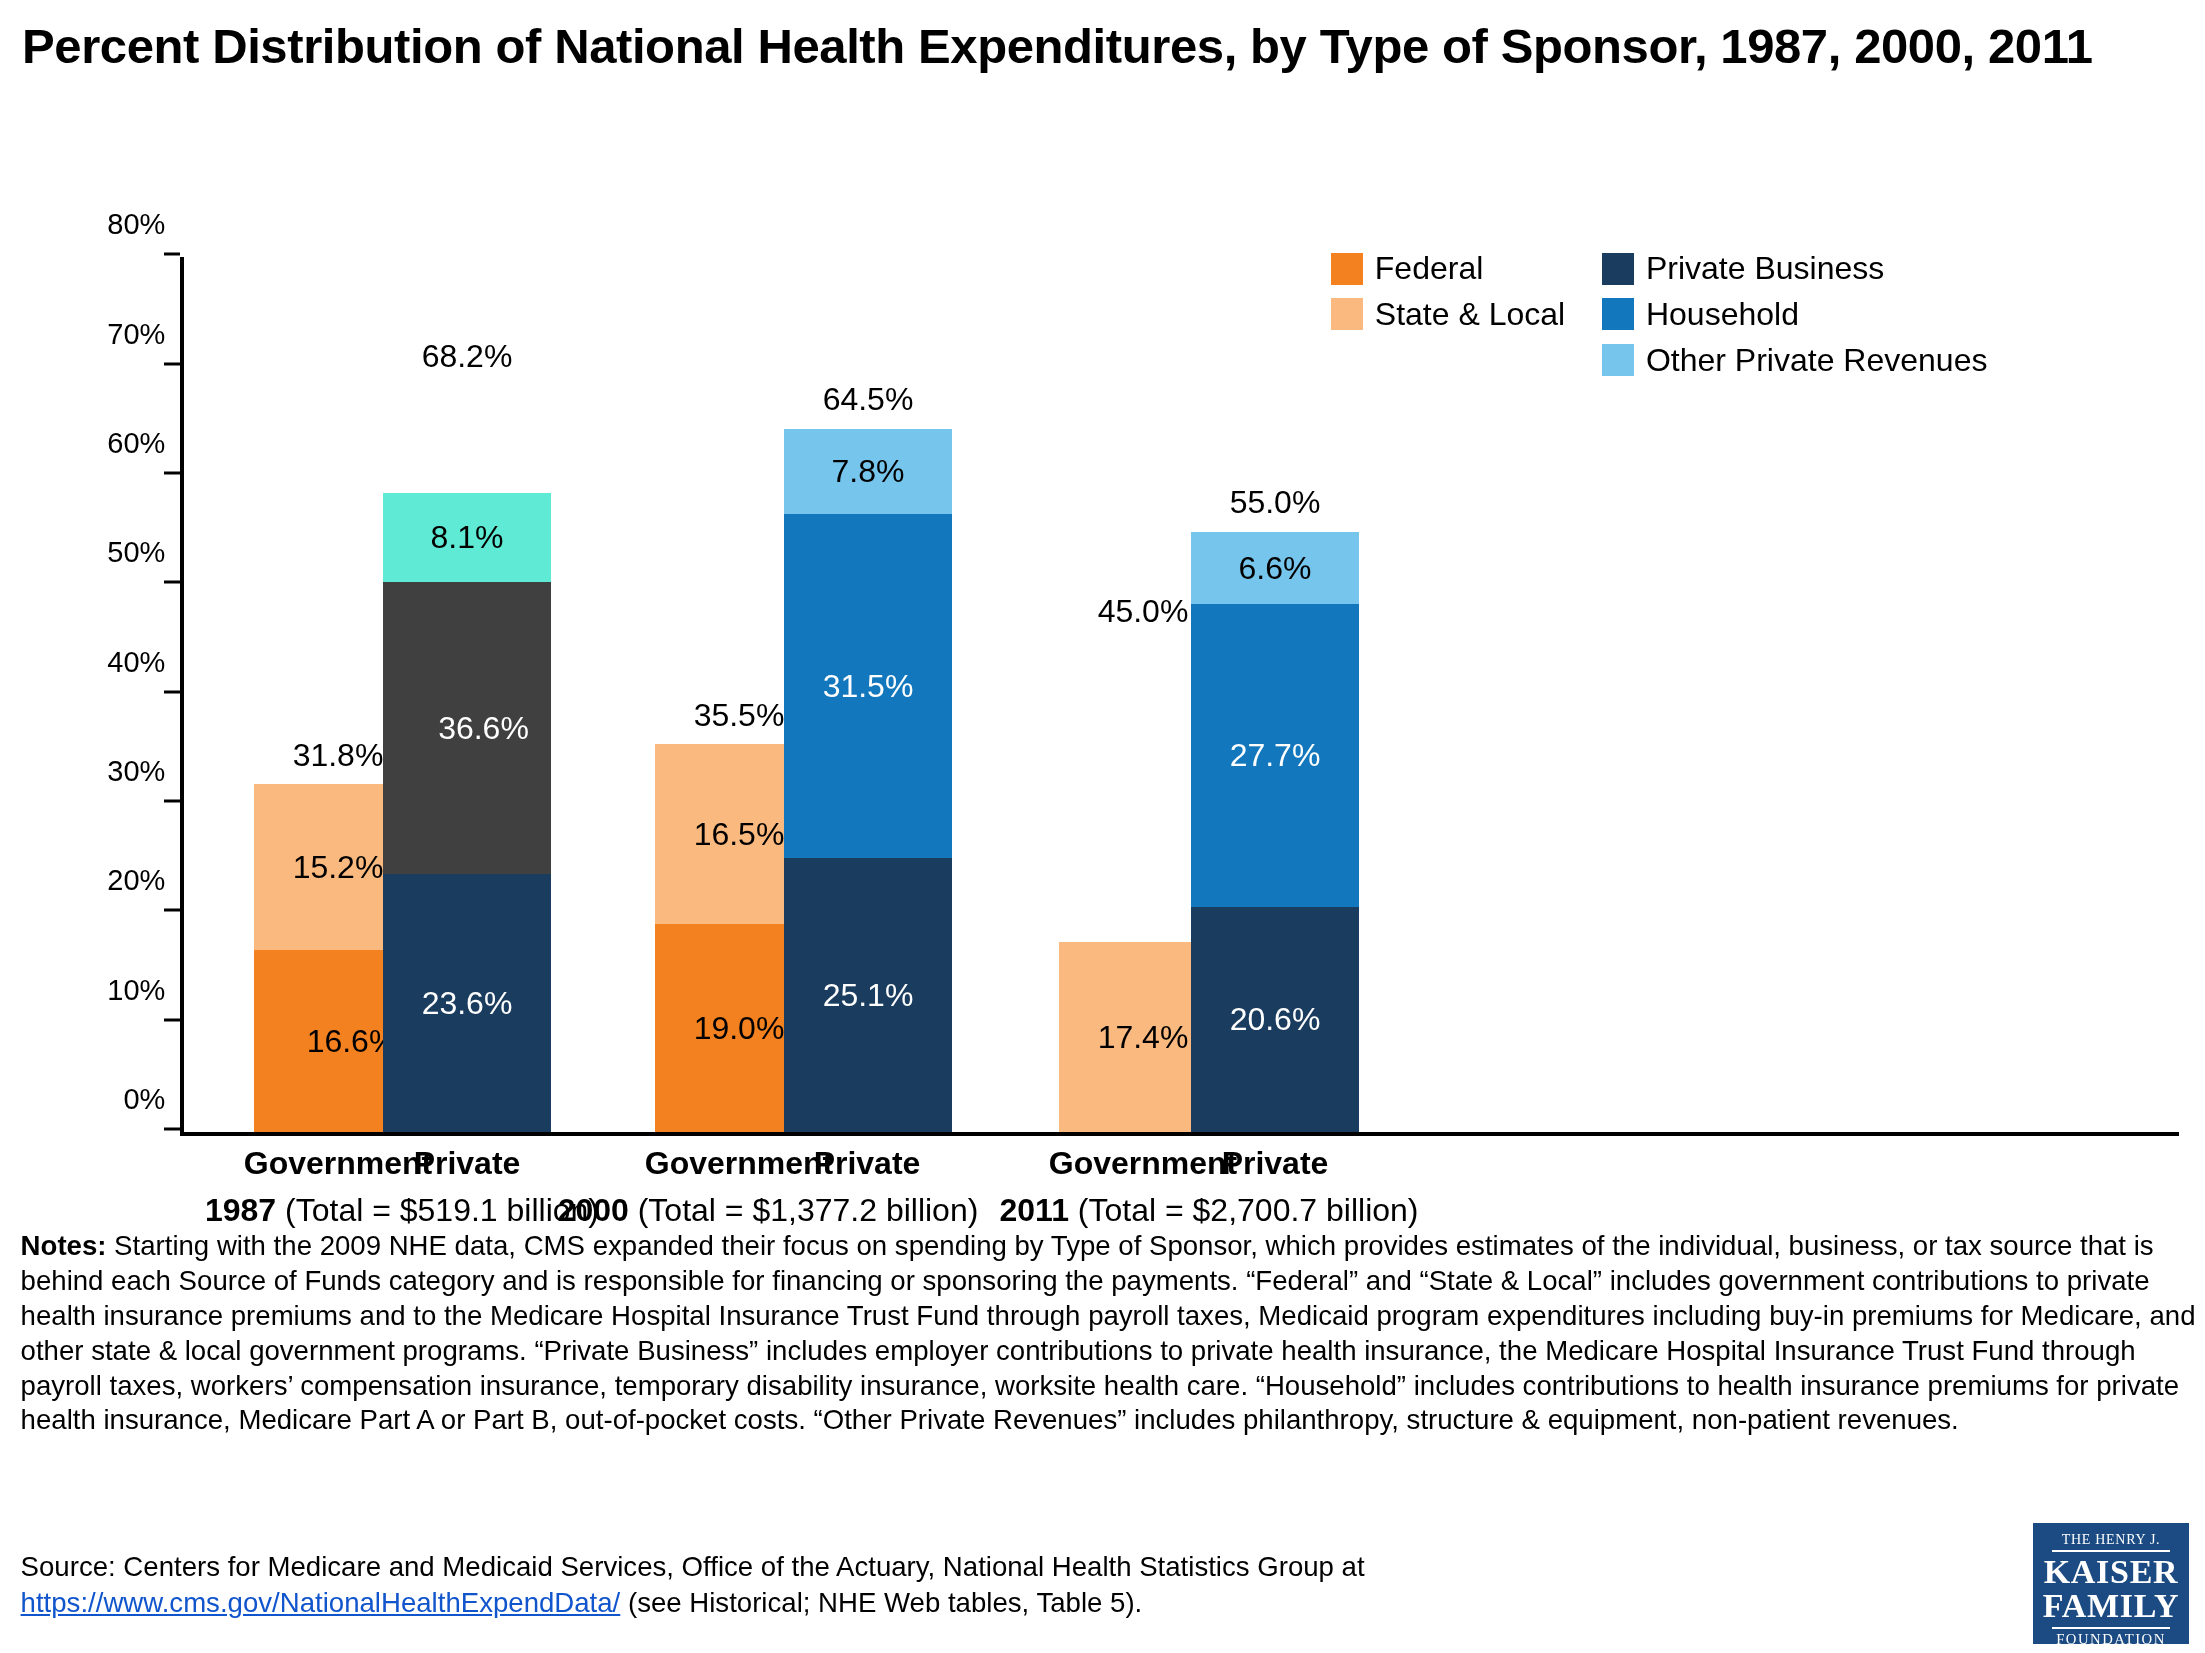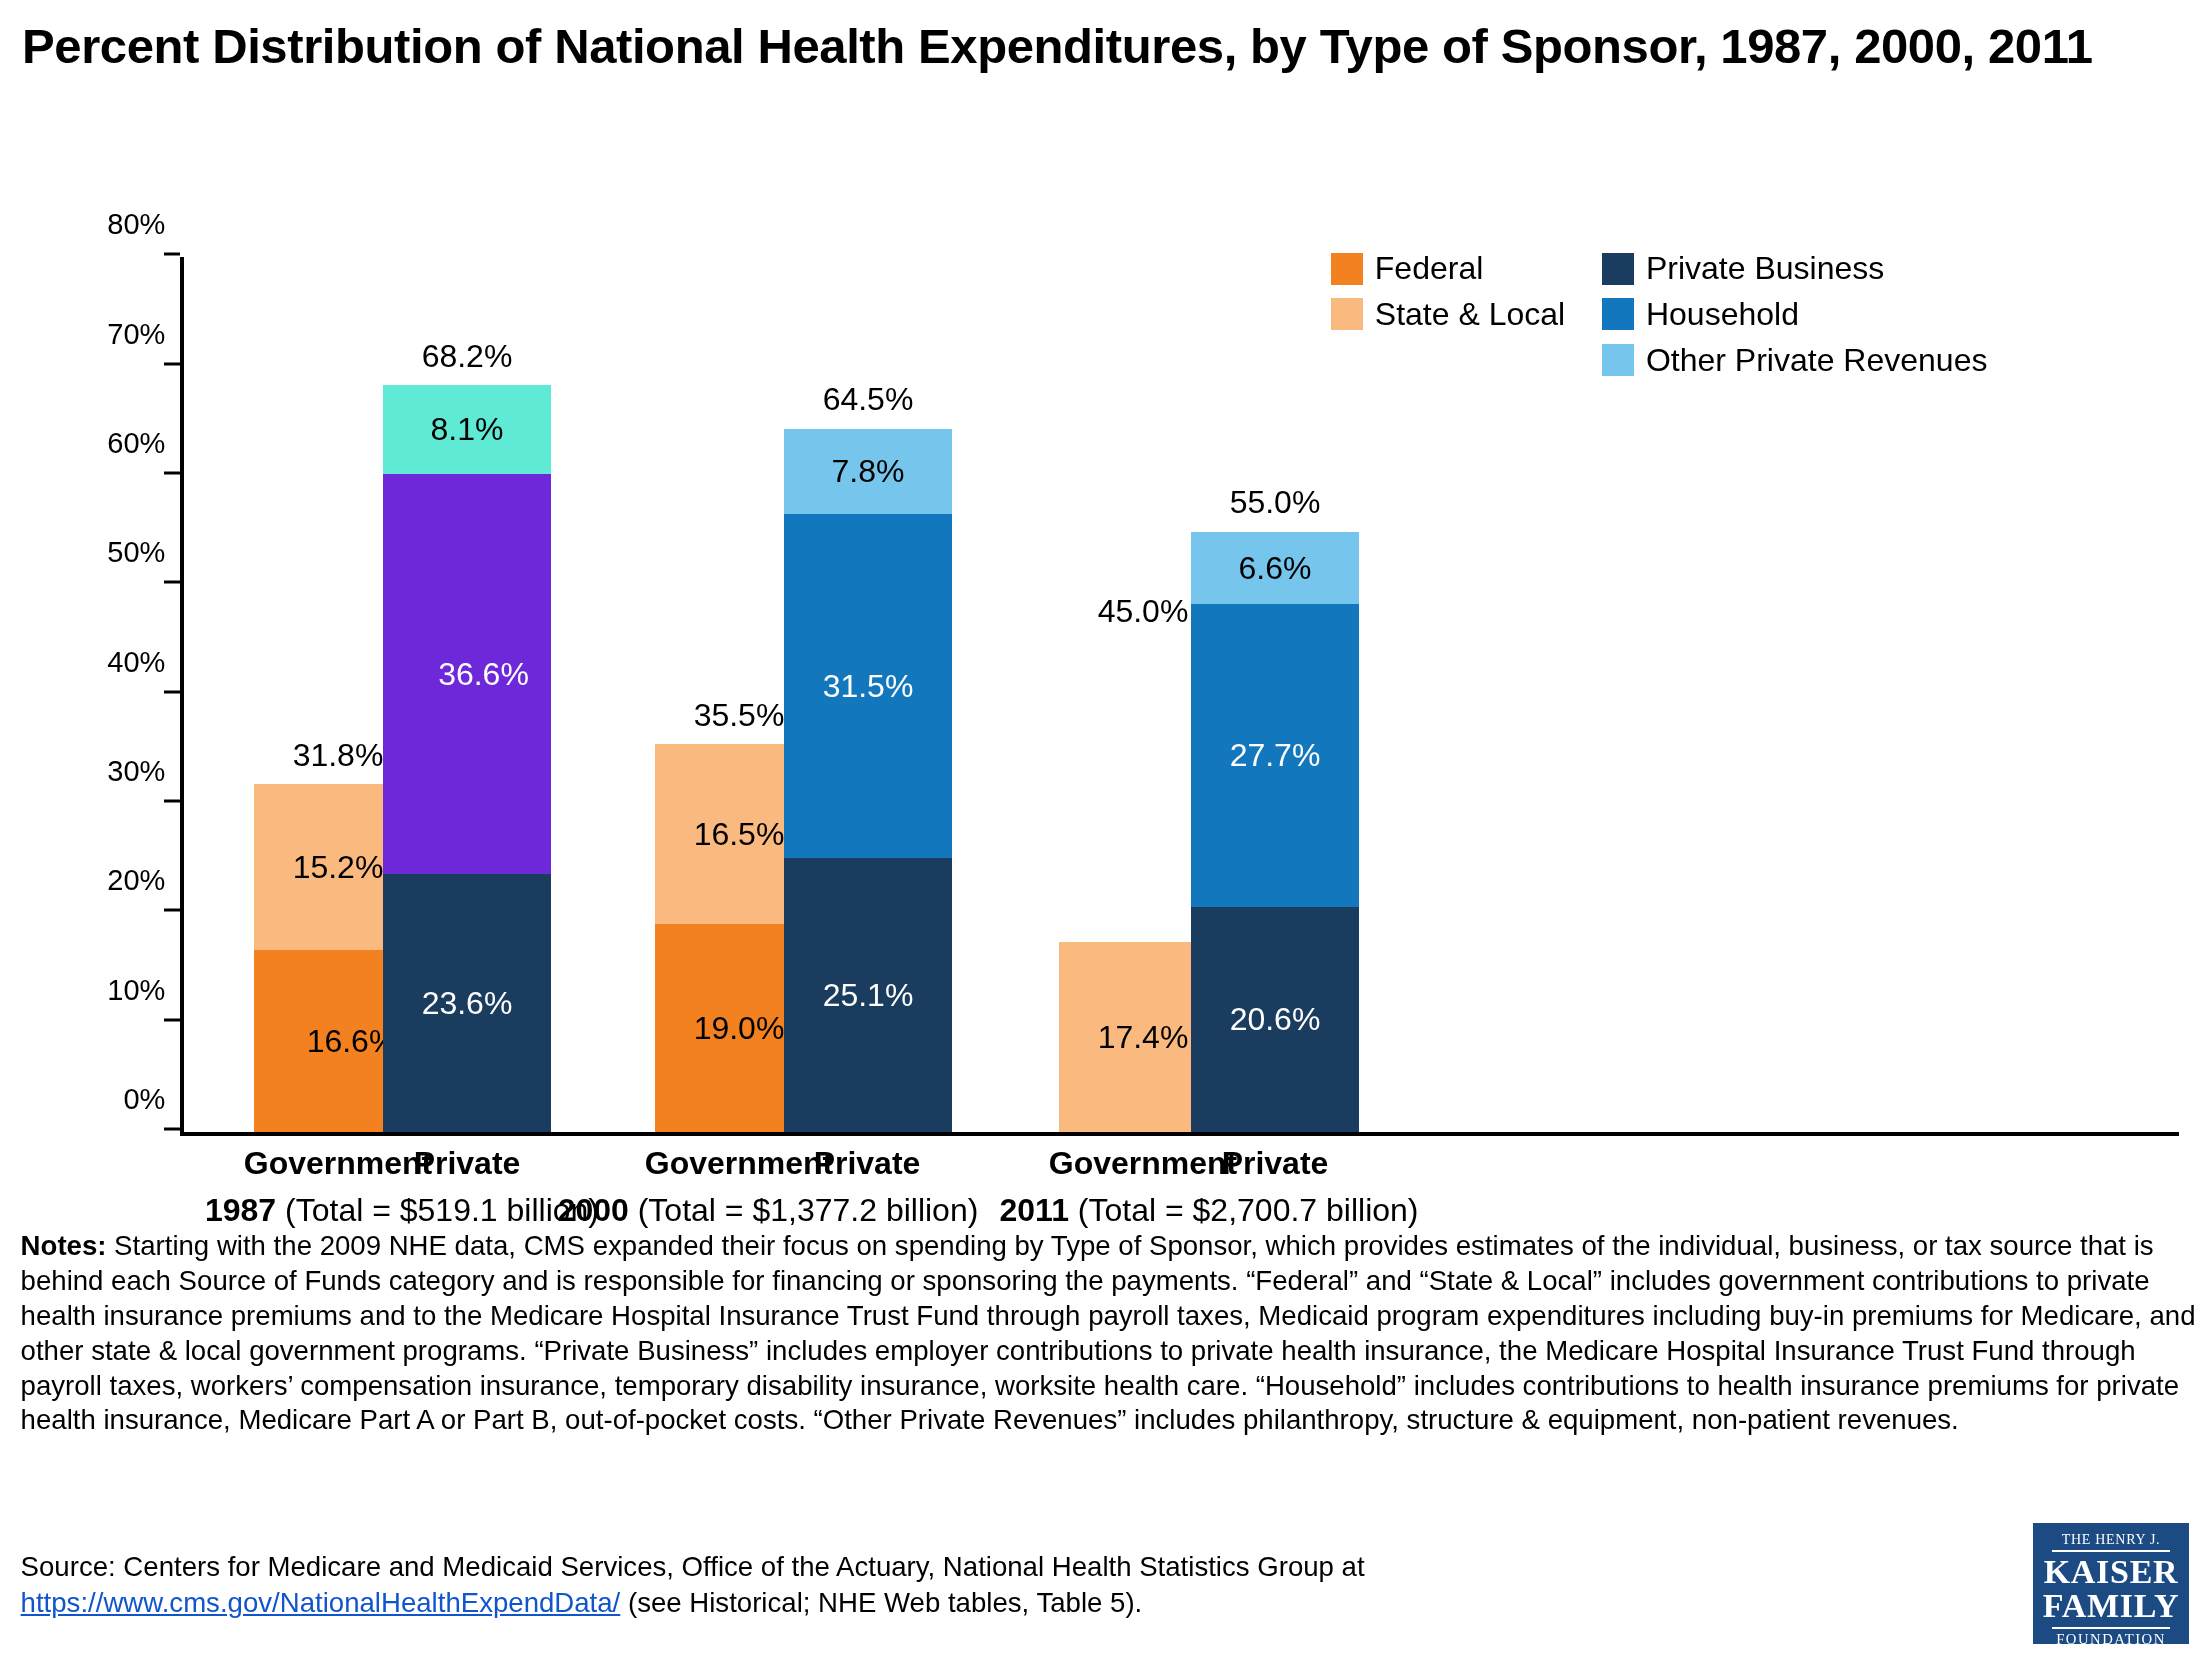--- a/index.html
+++ b/index.html
@@ -219,21 +219,21 @@
           </div>
           <div class="seg dark" style="height: 182px; background: rgb(244, 129, 31); padding-left: 28px;">
             <span>16.6%</span>
           </div>
           <div class="bar-total" style="bottom: 358px;">31.8%</div>
         </div>
         <div class="bar" style="width: 168px; left: 203px;">
           <div class="seg dark" style="height: 89px; background: #5eead4;">
             <span>8.1%</span>
           </div>
-          <div class="seg light" style="height: 400px; background: #6d28d9; padding-left: 33px;">
+          <div class="seg light" style="height: 292px; background: #404040; padding-left: 33px;">
             <span>36.6%</span>
           </div>
           <div class="seg light" style="height: 258px; background: rgb(26, 60, 94);">
             <span>23.6%</span>
           </div>
           <div class="bar-total" style="bottom: 757px;">68.2%</div>
         </div>
         <div class="bar" style="width: 168px; left: 475px;">
           <div class="seg dark" style="height: 180px; background: rgb(250, 185, 126);">
             <span>16.5%</span>

